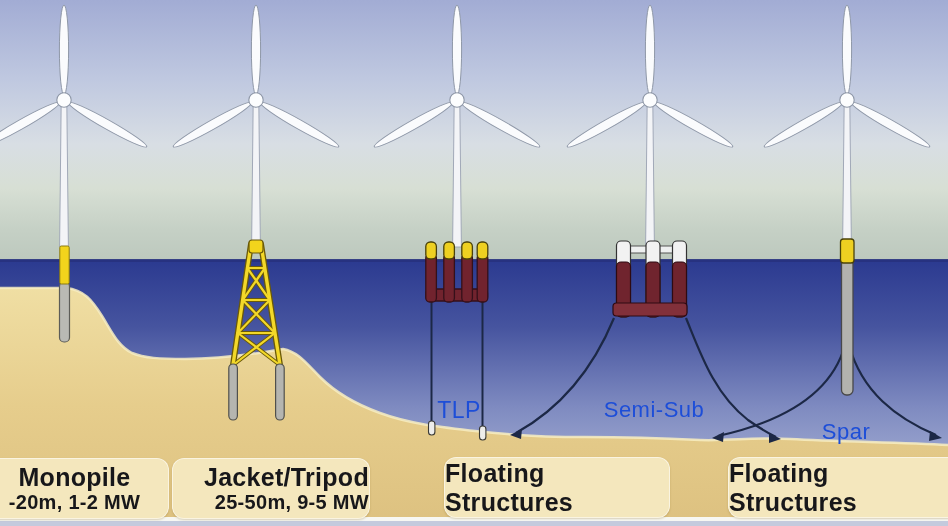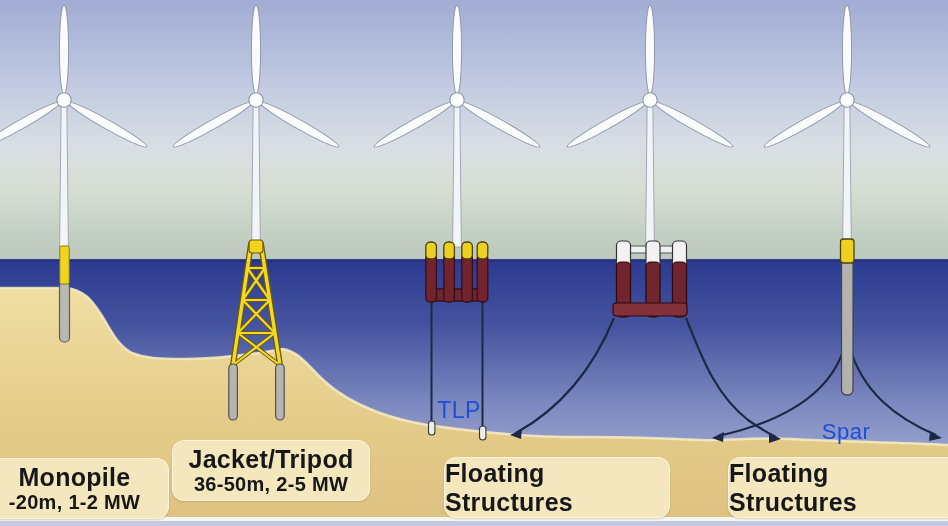--- a/index.html
+++ b/index.html
@@ -200,29 +200,30 @@
     <polygon fill="#1c2846" points="942,438 930,431 929,441"></polygon>
     <rect x="841.5" y="259" width="11.5" height="136" rx="5" fill="#b2b2ae" stroke="#48484a" stroke-width="1.3"></rect>
     <rect x="840.5" y="239" width="13.5" height="24" rx="3" fill="#eed021" stroke="#4a420a" stroke-width="1.3"></rect>
   </g>
 
   <rect x="0" y="517" width="948" height="4" fill="#f7f7f2"></rect>
   <rect x="0" y="521" width="948" height="5" fill="#c4cadd"></rect>
 </svg>
 
 <div class="wlabel" style="left:426px;top:399px;width:66px;font-size:23px;">TLP</div>
+<div class="wlabel" style="left:594px;top:399px;width:120px;">Semi-Sub</div>
 <div class="wlabel" style="left:816px;top:421px;width:60px;">Spar</div>
 
 <div class="plate" style="left:-20px;top:458px;width:187px;">
   <div class="t1">Monopile</div>
   <div class="t2">-20m, 1-2 MW</div>
 </div>
-<div class="plate" style="left:172px;top:440px;width:196px;">
+<div class="plate" style="left:172px;top:458px;width:196px;align-items:flex-end;">
   <div class="t1">Jacket/Tripod</div>
-  <div class="t2">36-50m, 2-5 MW</div>
+  <div class="t2">25-50m, 9-5 MW</div>
 </div>
 <div class="plate" style="left:444px;top:457px;width:224px;">
   <div class="t1">Floating Structures</div>
 </div>
 <div class="plate" style="left:728px;top:457px;width:230px;">
   <div class="t1">Floating Structures</div>
 </div>
 
 </div>
 

